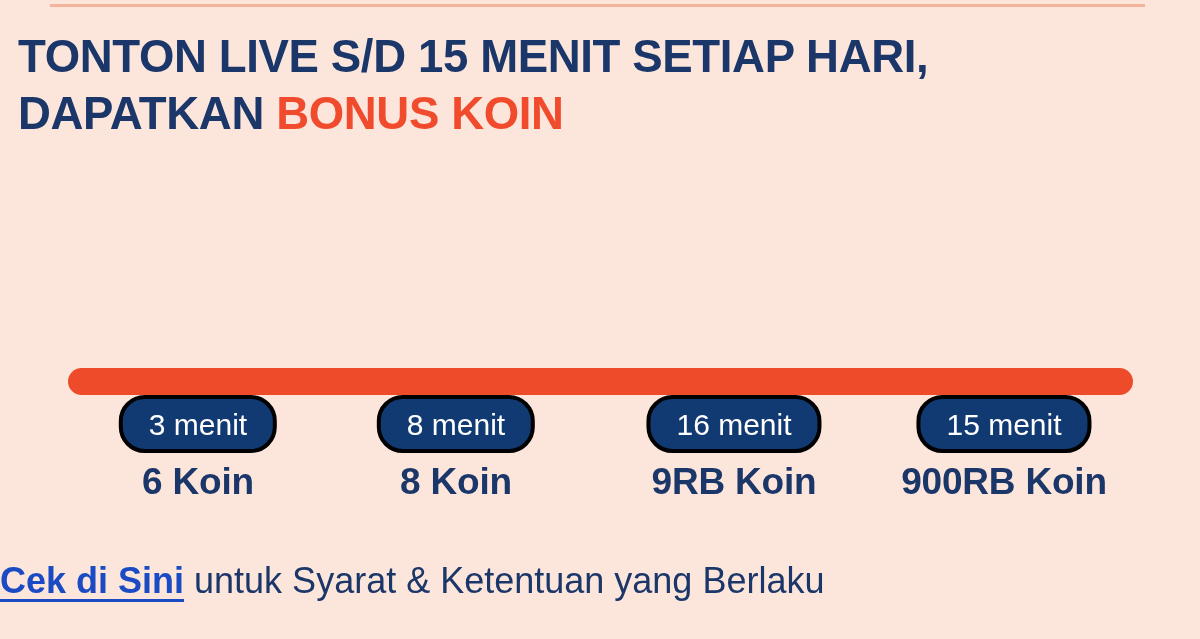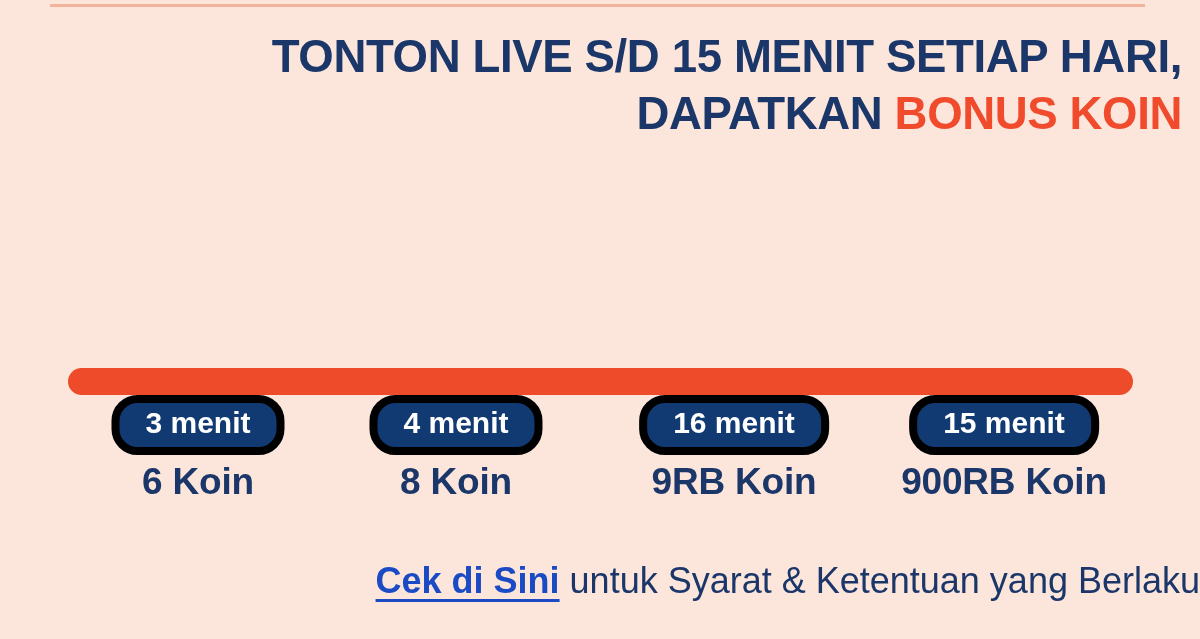--- a/index.html
+++ b/index.html
@@ -11,21 +11,21 @@
     position:relative;
   }
   .top-rule{
     position:absolute;left:50px;top:4px;width:1095px;height:3px;
     background:#F2B49A;
   }
 
   
   .headline{
     position:absolute;left:0;top:32px;width:1200px;
-    text-align:right;
+    text-align:left;
     line-height:1.02;
   }
   .headline .line{
     display:block;
     font-weight:bold;
     font-size:49px;
     letter-spacing:-0.4px;
     color:#1B3668;
     white-space:nowrap;
     transform:scaleX(0.97);
@@ -45,39 +45,39 @@
     position:absolute;left:0;top:0;width:1200px;height:639px;
   }
   .ms{
     position:absolute;
     width:300px;
     text-align:center;
   }
   .badge{
     position:absolute;top:395px;left:50%;transform:translateX(-50%);
     background:#113A72;
-    border:8px solid #000000;
+    border:4px solid #000000;
     border-radius:26px;
     color:#fff;
-    font-size:30px;font-weight:bold;
-    padding:4px 26px 8px;
+    font-size:30px;font-weight:normal;
+    padding:10px 26px 8px;
     white-space:nowrap;
     line-height:1.05;
   }
   .coin-label{
     position:absolute;top:461px;left:50%;transform:translateX(-50%);
     color:#1B3668;
     font-size:37px;font-weight:bold;
     white-space:nowrap;
     letter-spacing:-0.2px;
   }
 
   
   .footer{
-    position:absolute;left:0;top:560px;width:1200px;text-align:right;
+    position:absolute;left:0;top:560px;width:1200px;text-align:left;
     white-space:nowrap;
   }
   .footer .lnk{
     color:#1A4BC4;font-weight:bold;font-size:36px;
     text-decoration:underline;text-underline-offset:6px;
     text-decoration-thickness:3px;
   }
   .footer .rest{
     color:#1B3668;font-size:36px;font-weight:normal;
   }
@@ -97,21 +97,21 @@
 <div class="milestones">
 
   <div class="ms" style="left:48px;top:0;">
 
     <div class="badge">3 menit</div>
     <div class="coin-label">6 Koin</div>
   </div>
 
   <div class="ms" style="left:306px;top:0;">
 
-    <div class="badge">4 menit</div>
+    <div class="badge">8 menit</div>
     <div class="coin-label">8 Koin</div>
   </div>
 
   <div class="ms" style="left:584px;top:0;">
 
     <div class="badge">16 menit</div>
     <div class="coin-label">9RB Koin</div>
   </div>
 
   <div class="ms" style="left:854px;top:0;">

